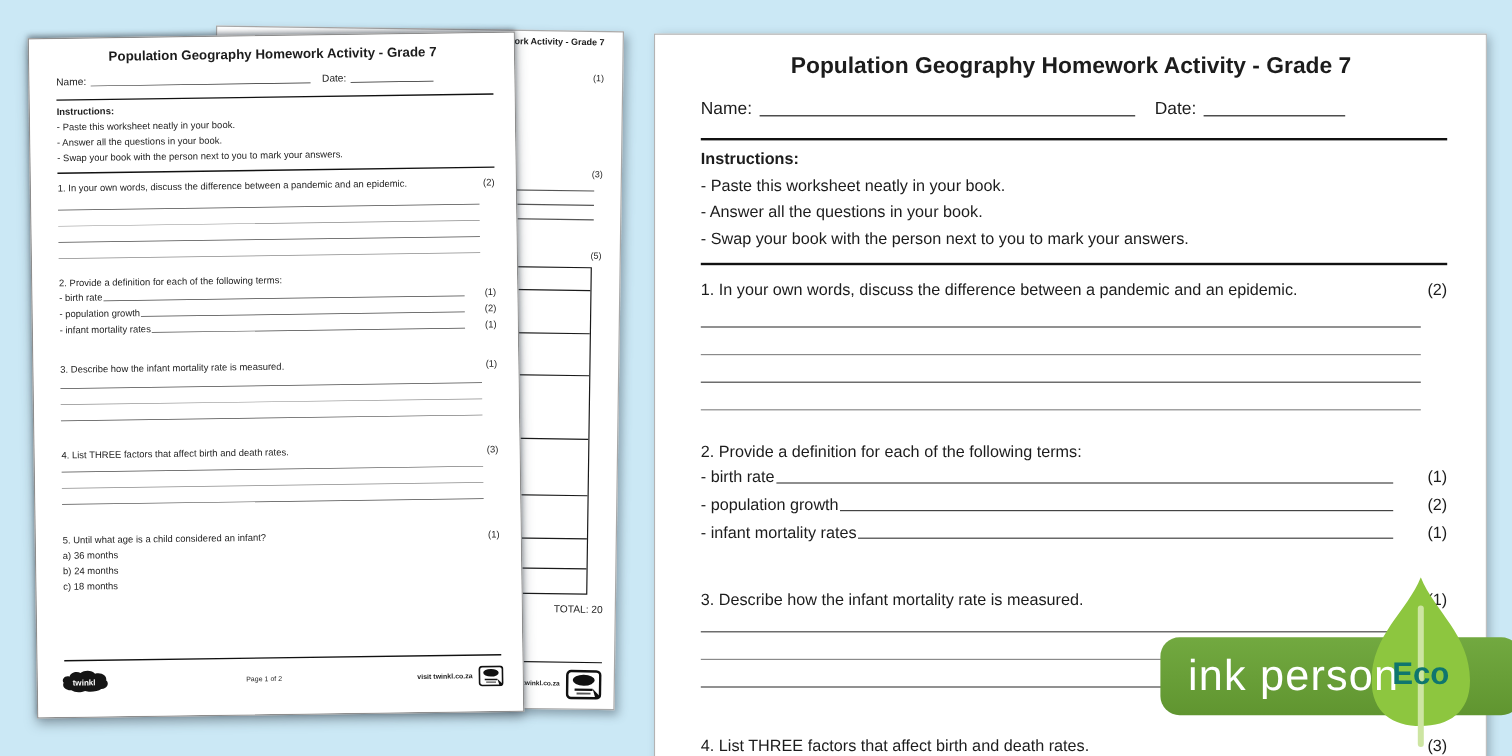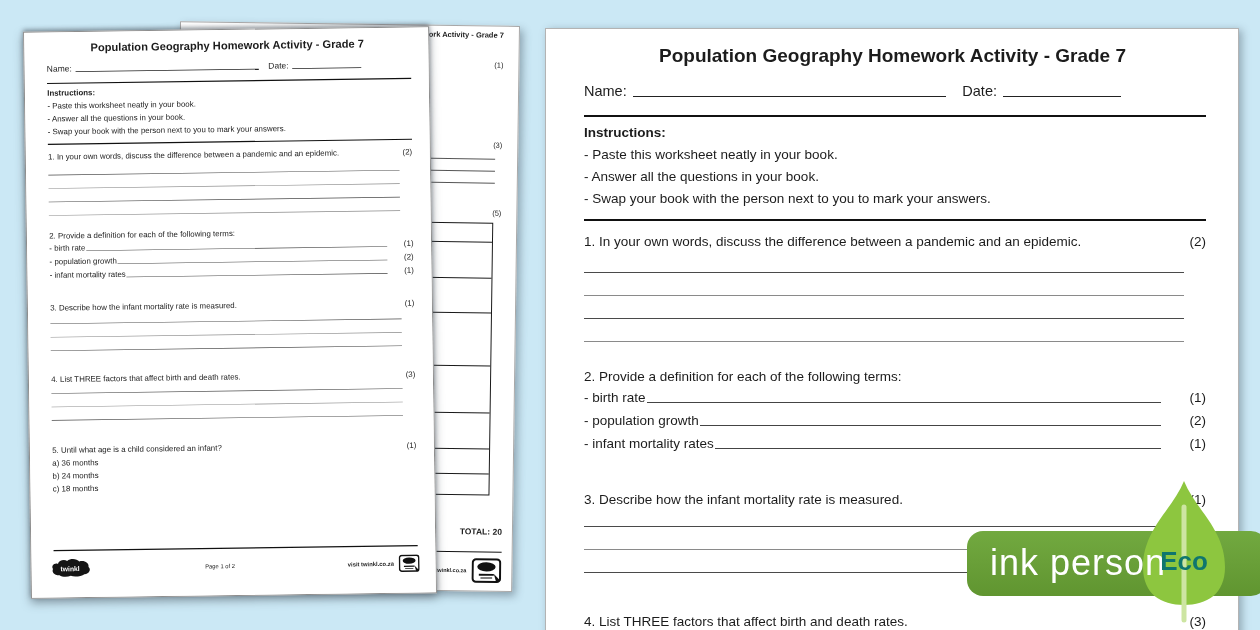--- a/index.html
+++ b/index.html
@@ -16,21 +16,21 @@
     box-shadow:3px 4px 8px rgba(60,75,88,.45);
     z-index:1; overflow:hidden;
   }
   .bp-title { position:absolute; top:4px; right:15px; font-size:7.5px; font-weight:bold; white-space:nowrap; }
   .bp-mark  { position:absolute; right:15px; font-size:7.5px; }
   .bp-line  { position:absolute; right:22px; width:78px; border-top:1px solid #555; }
   .bp-table { position:absolute; left:160px; top:196px; width:155px; height:273px;
               border:1.5px solid #1a1a1a; display:flex; flex-direction:column; }
   .bp-table .row { border-bottom:1.5px solid #1a1a1a; }
   .bp-table .row:last-child { border-bottom:none; flex:1; }
-  .bp-total { position:absolute; right:10px; top:500px; font-size:8.5px; font-weight:bold; }
+  .bp-total { position:absolute; right:10px; top:476px; font-size:8.5px; font-weight:normal; }
   .bp-footrule { position:absolute; left:150px; right:10px; top:525px; border-top:1.5px solid #111; }
   .bp-footer { position:absolute; right:10px; top:531px; display:flex; align-items:center; gap:5px; }
   .visit-small { font-size:5.5px; font-weight:bold; }
 
   
   .page-front {
     left:27px; top:29px; width:406px; height:567px;
     transform:rotate(-0.8deg);
     border:1px solid #8d8d8d;
     box-shadow:0 -2px 4px rgba(55,65,75,.5), 0 4px 10px rgba(55,65,75,.5);

